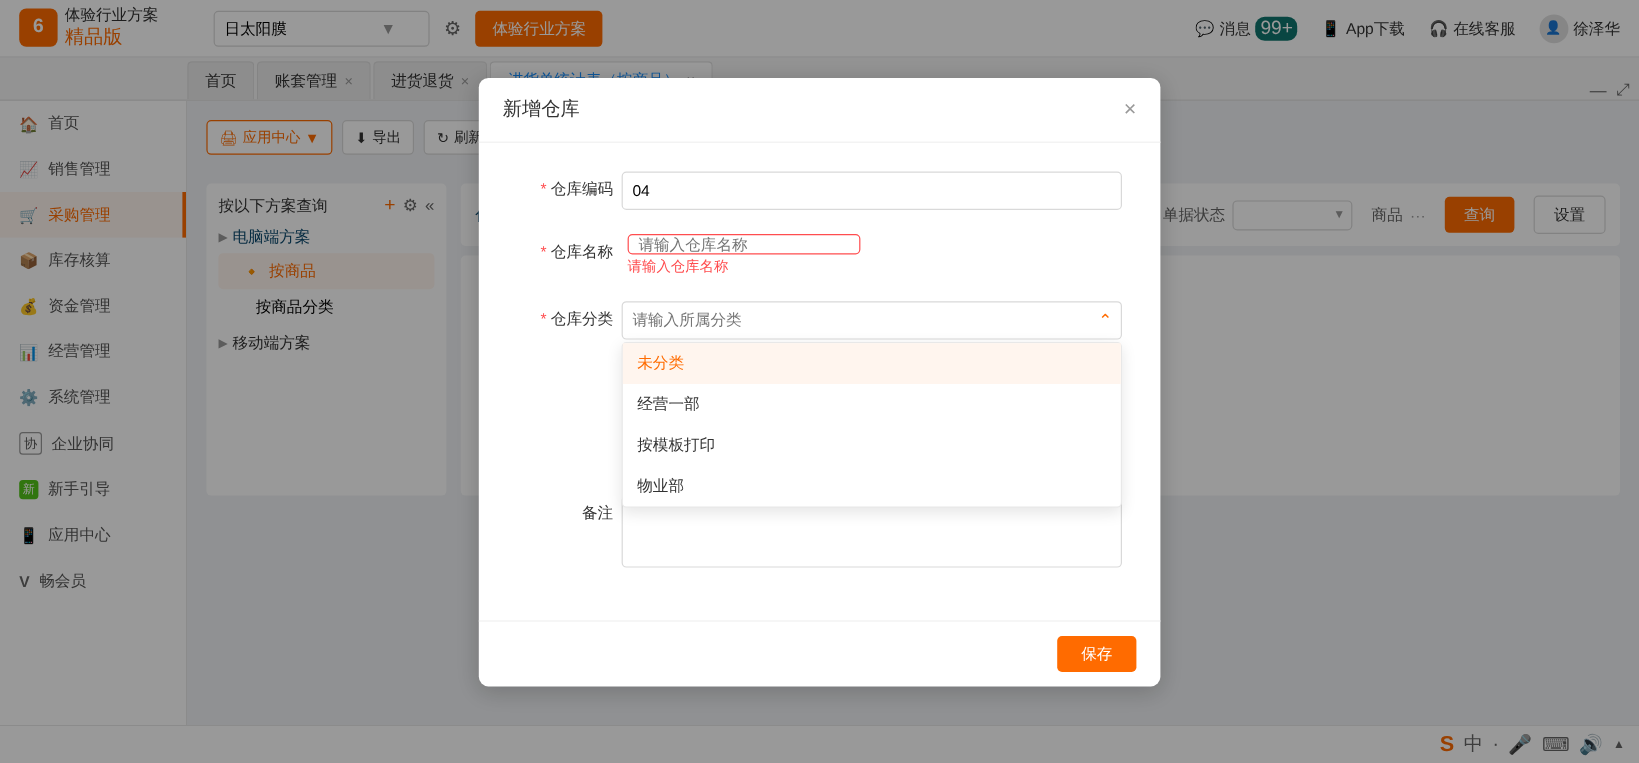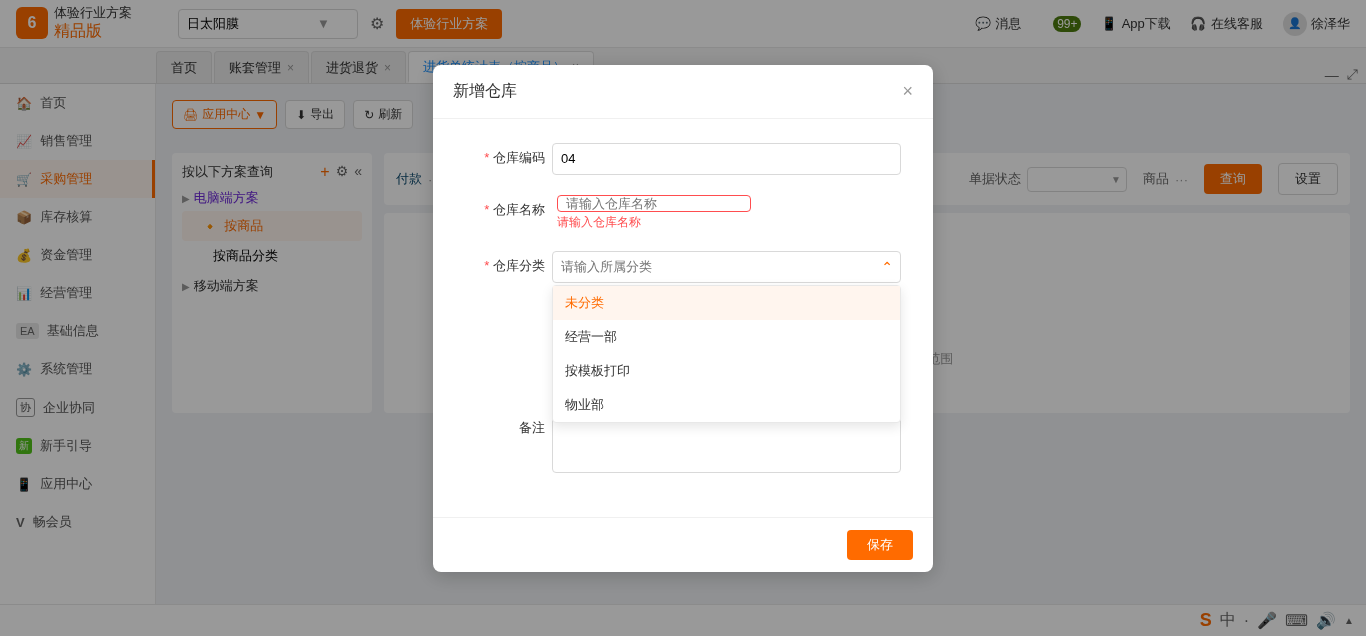--- a/index.html
+++ b/index.html
@@ -33,21 +33,21 @@
     .logo-text { font-size: 13px; color: #333; line-height: 1.3; }
     .logo-badge { font-size: 16px; color: #ff6b00; }
     .search-area {
       display: flex; align-items: center;
       border: 1px solid #d9d9d9; border-radius: 4px;
       padding: 0 8px; height: 30px; width: 180px;
       background: #fff;
     }
     .search-area input { border: none; outline: none; font-size: 13px; width: 140px; }
     .header-icon-item { display: flex; align-items: center; gap: 4px; cursor: pointer; font-size: 13px; color: #333; }
-    .badge { background: #4d7c0f; color: white; border-radius: 8px; font-size: 12px; padding: 1px 4px; margin-left: 28px; }
+    .badge { background: #0f766e; color: white; border-radius: 8px; font-size: 16px; padding: 1px 4px; }
     .btn-experience { background: #ff6b00; color: white; border: none; border-radius: 4px; padding: 6px 14px; cursor: pointer; font-size: 13px; }
     .gear-icon { color: #666; font-size: 16px; cursor: pointer; }
 
     
     .tab-bar {
       height: 36px;
       background: #f5f5f5;
       border-bottom: 1px solid #ddd;
       display: flex;
       align-items: flex-end;
@@ -135,21 +135,21 @@
     .modal-overlay {
       position: fixed;
       top: 0; left: 0; right: 0; bottom: 0;
       background: rgba(0,0,0,0.4);
       z-index: 1000;
       display: flex; align-items: center; justify-content: center;
     }
     .modal {
       background: #fff;
       border-radius: 8px;
-      width: 500px;
+      width: 568px;
       padding: 0;
       box-shadow: 0 4px 20px rgba(0,0,0,0.2);
       position: relative;
     }
     .modal-header {
       padding: 16px 20px;
       border-bottom: 1px solid #f0f0f0;
       display: flex; align-items: center; justify-content: space-between;
     }
     .modal-title { font-size: 16px; color: #333; font-weight: 500; }
@@ -360,24 +360,20 @@
       <span>📦</span>
       <span>库存核算</span>
     </div>
     <div class="sidebar-item">
       <span>💰</span>
       <span>资金管理</span>
     </div>
     <div class="sidebar-item">
       <span>📊</span>
       <span>经营管理</span>
-    </div>
-    <div class="sidebar-item" style="position:relative;">
-      <span style="background:#e8e8e8;color:#666;padding:2px 4px;border-radius:3px;font-size:11px;">EA</span>
-      <span>基础信息</span>
     </div>
     <div class="sidebar-item">
       <span>⚙️</span>
       <span>系统管理</span>
     </div>
     <div class="sidebar-item">
       <span style="border:1px solid #999;border-radius:3px;padding:1px 3px;font-size:11px;">协</span>
       <span>企业协同</span>
     </div>
     <div class="sidebar-item">
@@ -427,21 +423,21 @@
           <div style="display:flex;gap:6px;">
             <span style="color:#ff6b00;cursor:pointer;font-size:16px;">+</span>
             <span style="color:#666;cursor:pointer;font-size:14px;">⚙</span>
             <span style="color:#666;cursor:pointer;font-size:14px;">«</span>
           </div>
         </div>
 
         <div style="margin-bottom:6px;">
           <div style="display:flex;align-items:center;gap:4px;margin-bottom:4px;cursor:pointer;">
             <span style="font-size:10px;color:#999;">▶</span>
-            <span style="font-size:13px;color:#6d28d9;">电脑端方案</span>
+            <span style="font-size:13px;color:#0c4a6e;">电脑端方案</span>
           </div>
           <div class="scheme-item active" style="padding-left:20px;">
             <span style="color:#ff6b00;">🔸</span>
             <span>按商品</span>
           </div>
           <div class="scheme-item" style="padding-left:20px;">
             <span style="opacity:0;font-size:10px;">▸</span>
             <span>按商品分类</span>
           </div>
         </div>

